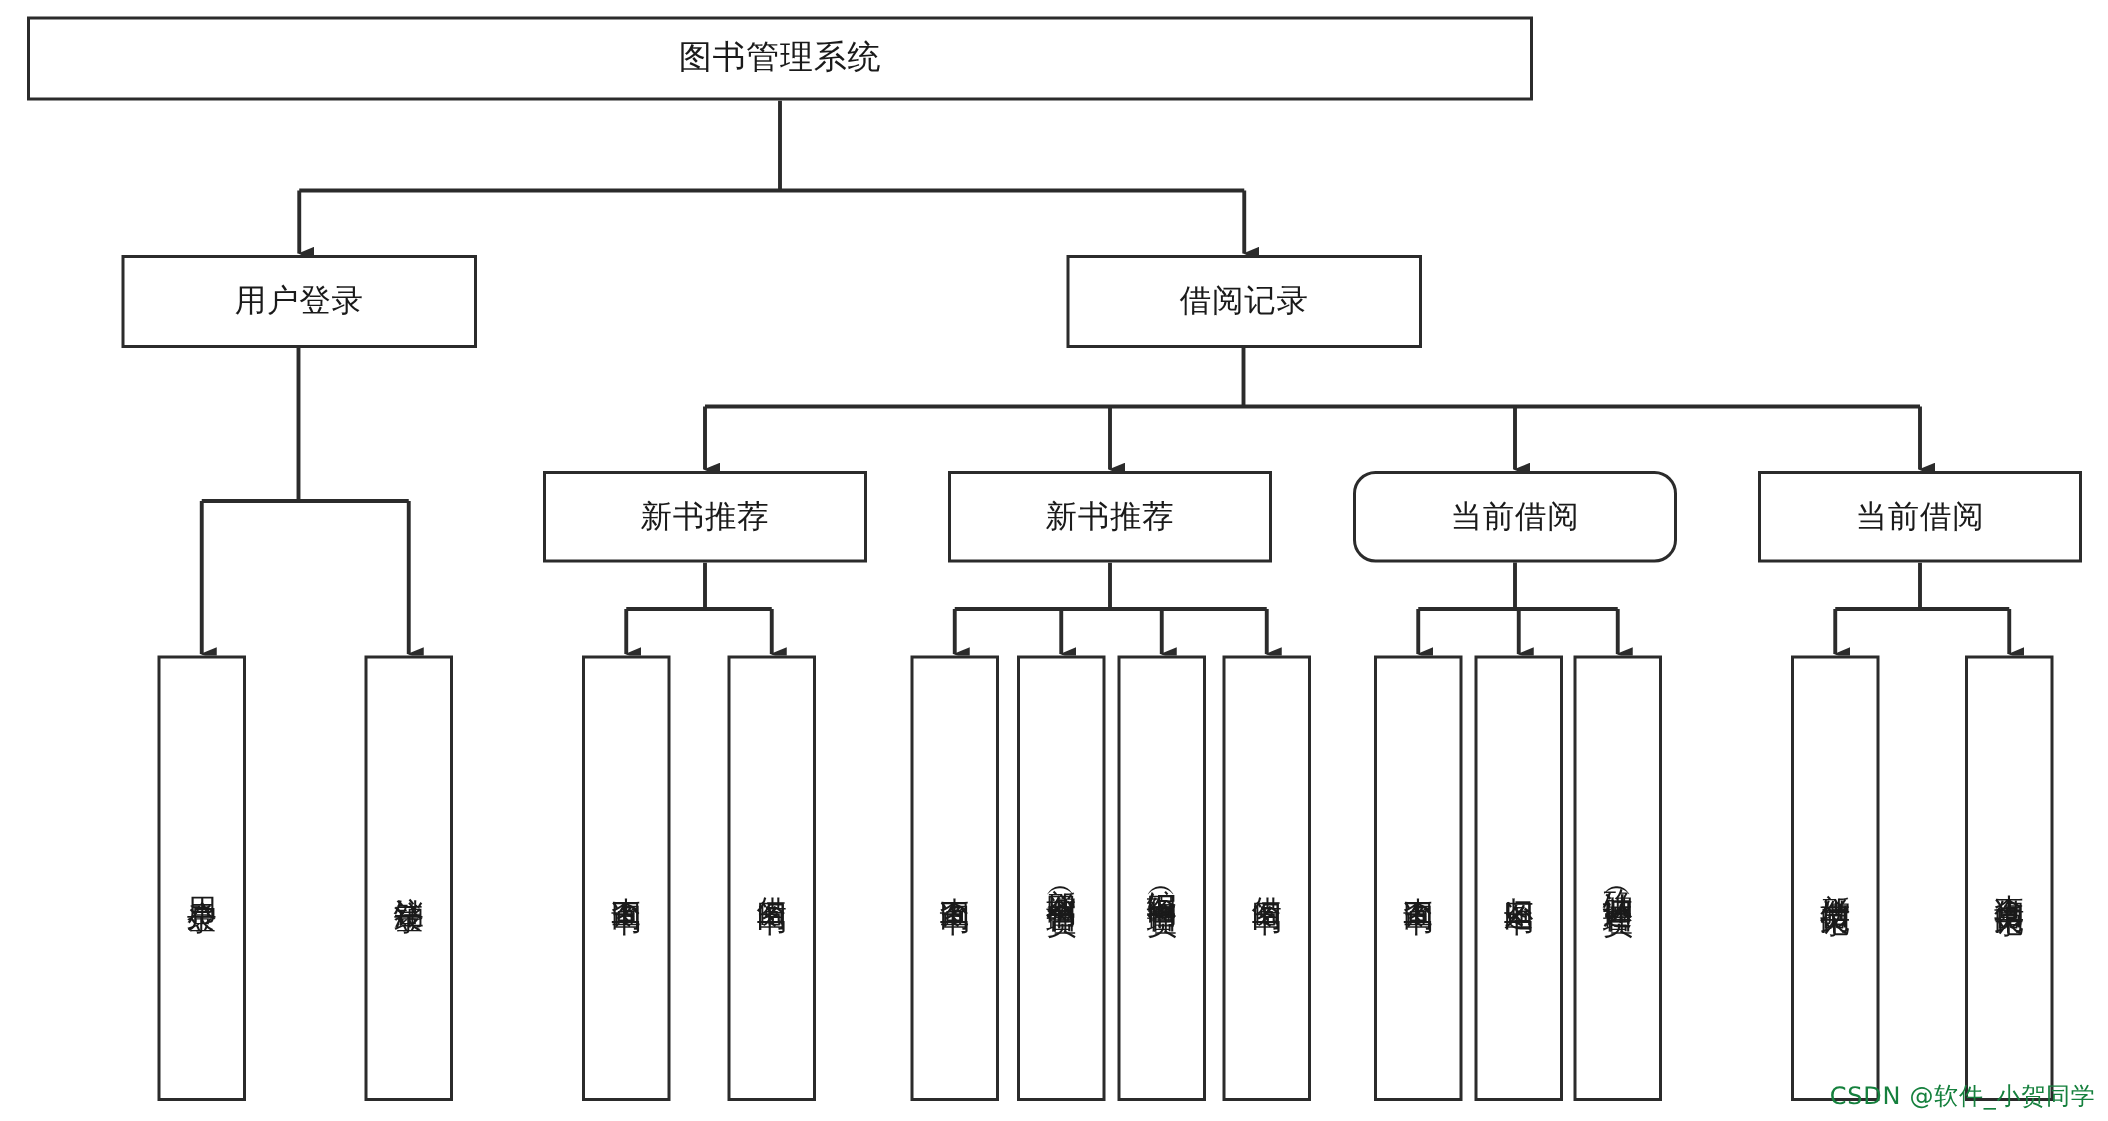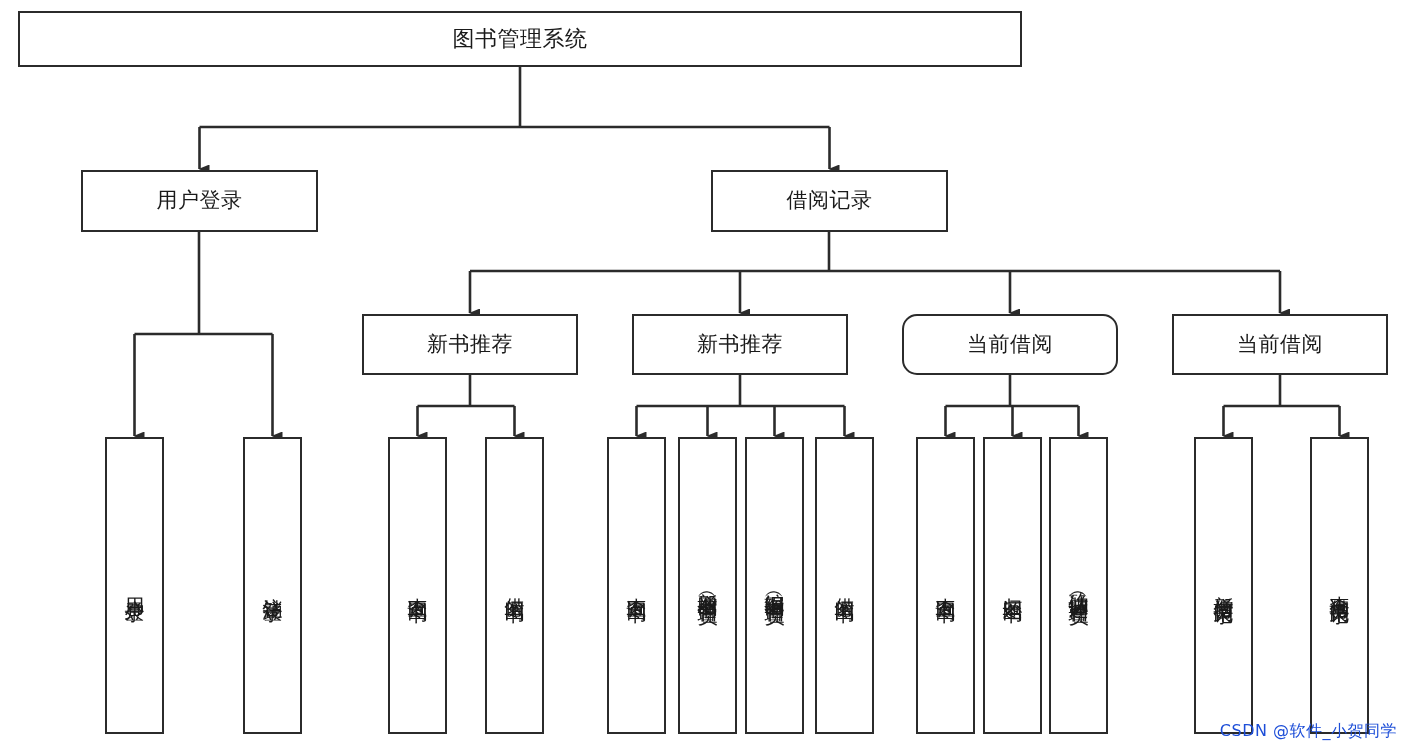--- a/index.html
+++ b/index.html
@@ -53,21 +53,21 @@
     font-size: 20px;
     writing-mode: vertical-rl;
     text-orientation: upright;
     letter-spacing: 2px;
     line-height: 1.05;
   }
   .watermark {
     position: absolute;
     right: 8px;
     bottom: 5px;
-    color: #1d4ed8;
+    color: #15803d;
     font-size: 16px;
     letter-spacing: 0.5px;
     pointer-events: none;
     white-space: pre;
   }
 </style>
 </head>
 <body>
 
 <div id="diagram-root">

